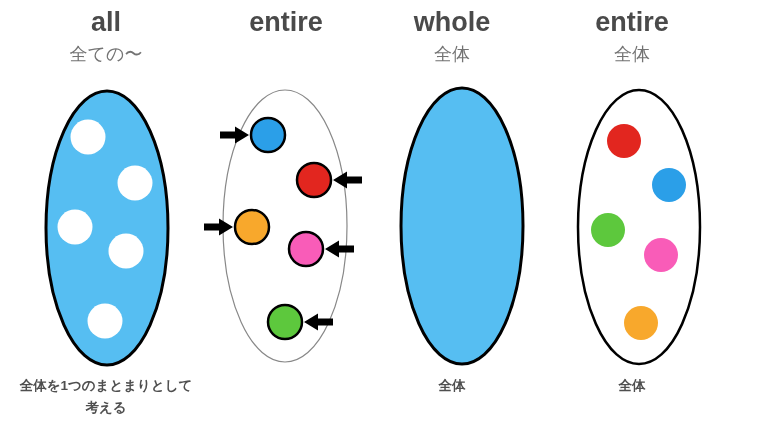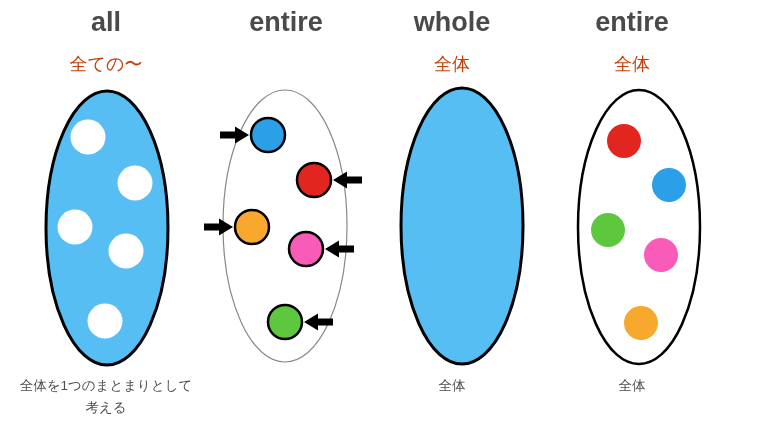--- a/index.html
+++ b/index.html
@@ -3,22 +3,22 @@
 <meta charset="utf-8">
 <style>
   html,body{margin:0;padding:0;background:#ffffff;}
   .stage{
     position:relative;width:768px;height:440px;background:#ffffff;overflow:hidden;
     font-family:"Liberation Sans","DejaVu Sans",sans-serif;
   }
   .shapes{position:absolute;left:0;top:0;width:768px;height:440px;}
   .col{position:absolute;top:0;width:190px;height:440px;text-align:center;}
   .word{margin-top:7px;font-size:27px;line-height:31px;font-weight:bold;color:#4a4a4a;}
-  .reading{margin-top:16px;font-size:18px;line-height:21px;color:#c2410c;font-family:Liberation Serif, serif;}
-  .caption{position:absolute;top:375px;left:0;width:100%;font-size:13.5px;line-height:22px;font-weight:normal;color:#4f4f4f;}
+  .reading{margin-top:6px;font-size:18px;line-height:21px;color:#737373;font-family:Liberation Serif, serif;}
+  .caption{position:absolute;top:375px;left:0;width:100%;font-size:13.5px;line-height:22px;font-weight:bold;color:#4f4f4f;}
 </style>
 </head>
 <body>
 
 <div class="stage">
 
   <svg id="shapes" class="shapes" viewBox="0 0 768 440">
       <ellipse cx="107" cy="228" rx="61" ry="137" fill="#56bef2" stroke="#000000" stroke-width="3"></ellipse>
       <circle cx="88" cy="137" r="17.5" fill="#ffffff" stroke="none" stroke-width="0"></circle>
       <circle cx="135" cy="183" r="17.5" fill="#ffffff" stroke="none" stroke-width="0"></circle>

